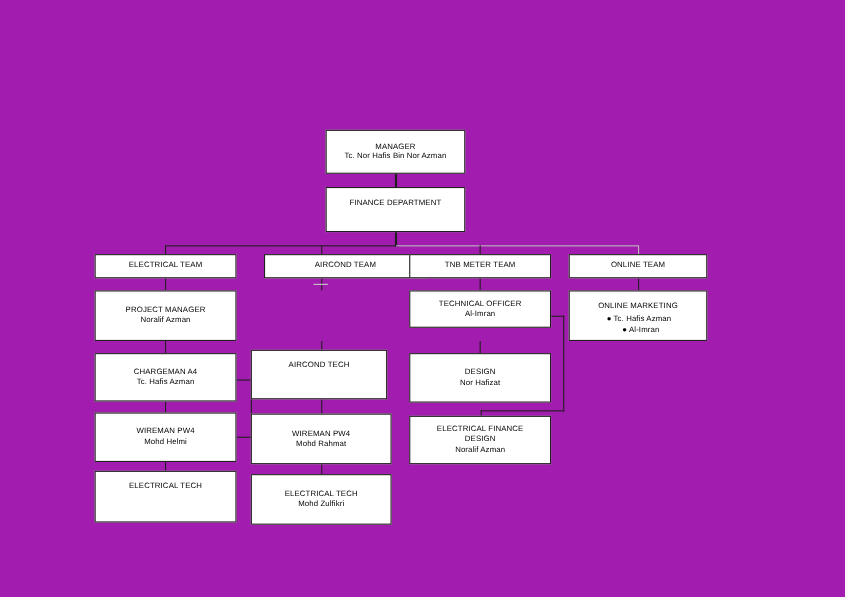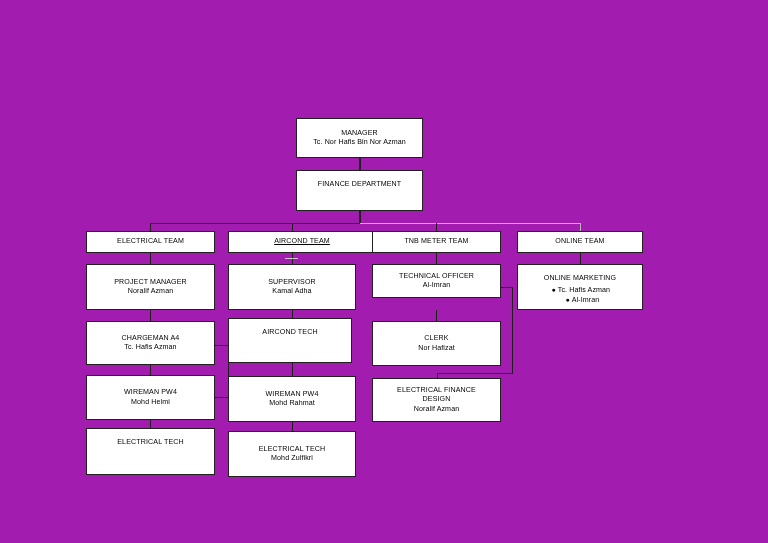--- a/index.html
+++ b/index.html
@@ -130,21 +130,21 @@
     <div class="person">Tc. Nor Hafis Bin Nor Azman</div>
   </div>
 
   <div class="box" style="left:86px; top:231px; width:129px; height:22px;">
     <div class="title">ELECTRICAL TEAM</div>
   </div>
 
   <div class="box top-align" style="left:296px; top:170px; width:127px; height:41px;">
     <div class="title">FINANCE DEPARTMENT</div>
   </div>
-  <div class="box" style="left:228px; top:231px; width:148px; height:22px;text-decoration:underline;">
+  <div class="box" style="left:240px; top:231px; width:148px; height:22px;">
     <div class="title">AIRCOND TEAM</div>
   </div>
   <div class="box" style="left:372px; top:231px; width:129px; height:22px;">
     <div class="title">TNB METER TEAM</div>
   </div>
   <div class="box" style="left:517px; top:231px; width:126px; height:22px;">
     <div class="title">ONLINE TEAM</div>
   </div>
 
   <div class="box" style="left:86px; top:264px; width:129px; height:46px;">
@@ -156,42 +156,38 @@
     <div class="person">Tc. Hafis Azman</div>
   </div>
   <div class="box" style="left:86px; top:375px; width:129px; height:45px;">
     <div class="title">WIREMAN PW4</div>
     <div class="person">Mohd Helmi</div>
   </div>
   <div class="box top-align" style="left:86px; top:428px; width:129px; height:47px;">
     <div class="title">ELECTRICAL TECH</div>
   </div>
 
-  <div class="box" style="left:228px; top:264px; width:128px; height:46px;">
-    <div class="title">SUPERVISOR</div>
-    <div class="person">Kamal Adha</div>
-  </div>
   <div class="box top-align" style="left:228px; top:318px; width:124px; height:45px;">
     <div class="title">AIRCOND TECH</div>
   </div>
   <div class="box" style="left:228px; top:376px; width:128px; height:46px;">
     <div class="title">WIREMAN PW4</div>
     <div class="person">Mohd Rahmat</div>
   </div>
   <div class="box" style="left:228px; top:431px; width:128px; height:46px;">
     <div class="title">ELECTRICAL TECH</div>
     <div class="person">Mohd Zulfikri</div>
   </div>
 
   <div class="box" style="left:372px; top:264px; width:129px; height:34px;">
     <div class="title">TECHNICAL OFFICER</div>
     <div class="person">Al-Imran</div>
   </div>
   <div class="box" style="left:372px; top:321px; width:129px; height:45px;">
-    <div class="title">CLERK</div>
+    <div class="title">DESIGN</div>
     <div class="person">Nor Hafizat</div>
   </div>
   <div class="box" style="left:372px; top:378px; width:129px; height:44px;">
     <div class="title wrap" style="max-width:100px;">ELECTRICAL FINANCE DESIGN</div>
     <div class="person">Noralif Azman</div>
   </div>
 
   <div class="box top-align" style="left:517px; top:264px; width:126px; height:46px;">
     <div class="title">ONLINE MARKETING</div>
     <ul class="bullets">

